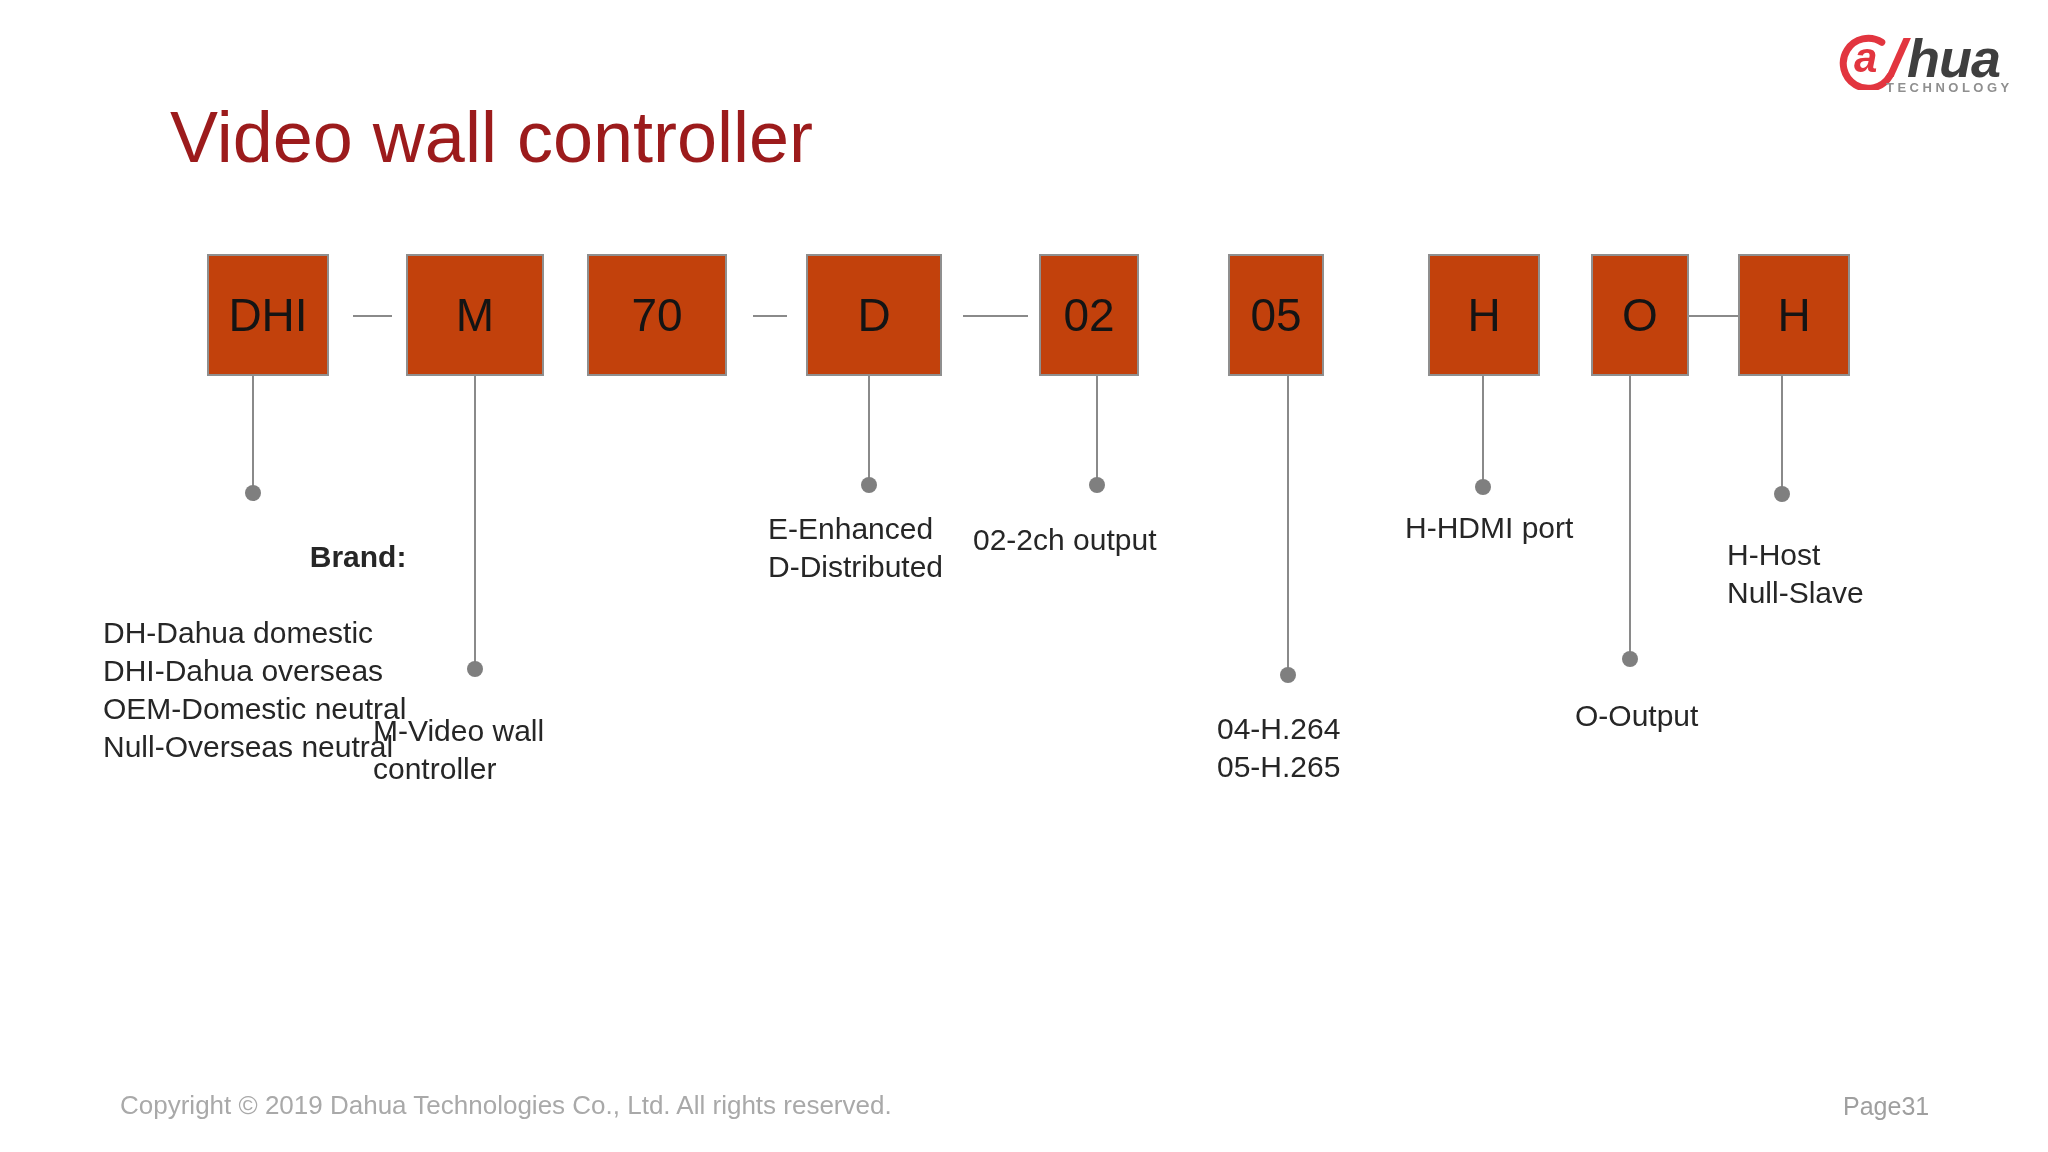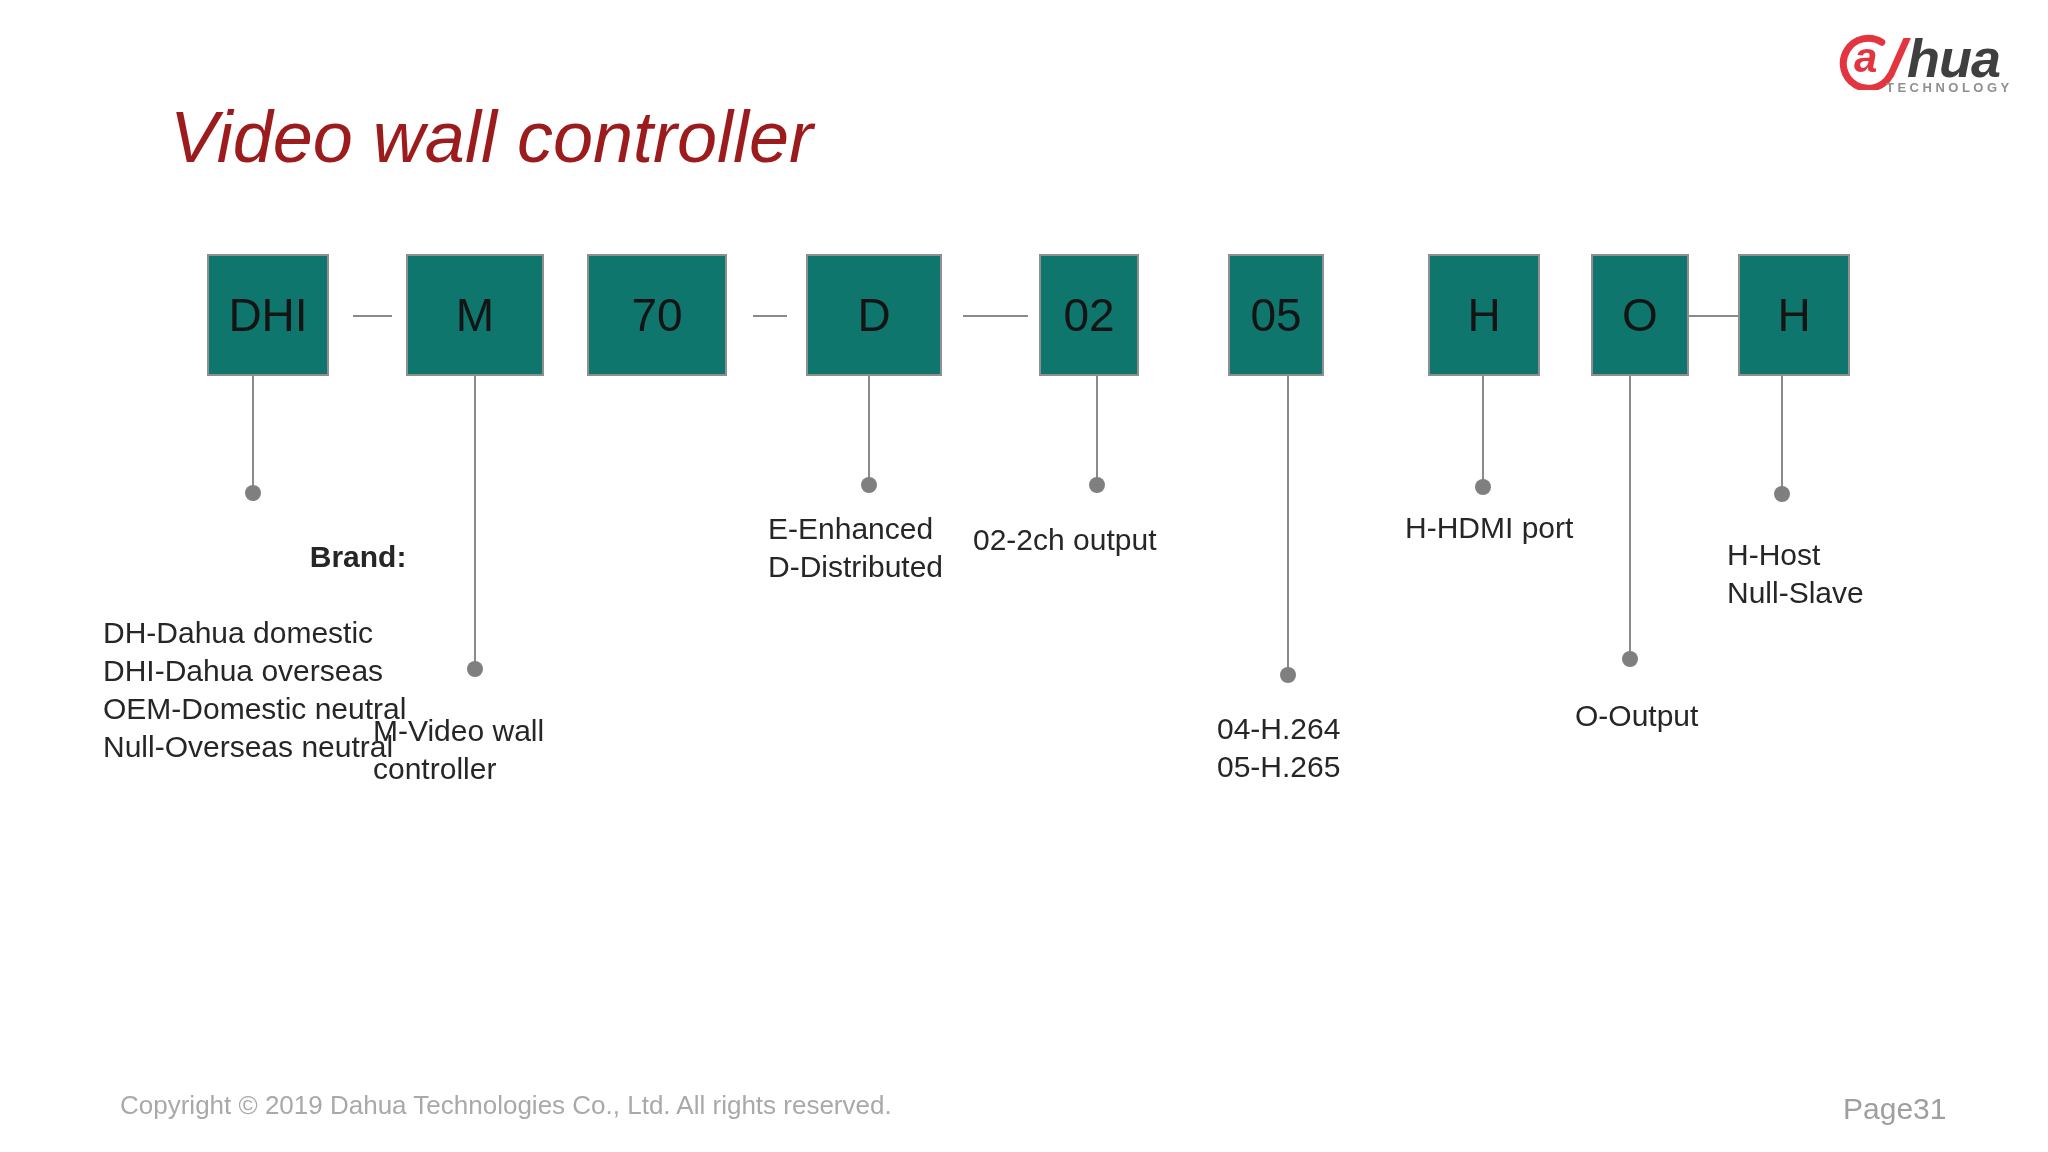--- a/index.html
+++ b/index.html
@@ -2,21 +2,21 @@
 <html><head>
 <meta charset="utf-8">
 <style>
   html,body{margin:0;padding:0;background:#fff;}
   .slide{
     position:relative;width:2048px;height:1152px;background:#ffffff;overflow:hidden;
     font-family:"Liberation Sans", sans-serif;
   }
   .title{
     position:absolute;left:170px;top:96px;
-    font-size:72px;font-weight:400;color:#9c1b1c;letter-spacing:0px;font-style:italic;
+    font-size:72px;font-weight:400;color:#9c1b1c;letter-spacing:0px;
   }
   
   .logo{position:absolute;left:1836px;top:28px;width:200px;height:72px;}
   .logo .wordmark{position:absolute;left:0;top:0;display:flex;align-items:center;}
   .swirl-wrap{position:relative;width:66px;height:60px;display:inline-block;}
   .swirl-wrap svg{position:absolute;left:0;top:2px;}
   .logo-a{
     position:absolute;left:18px;top:6px;font-size:42px;font-weight:800;font-style:italic;
     color:#e2353f;
   }
@@ -28,37 +28,37 @@
     display:inline-block;color:#3f3f3f;font-size:54px;font-weight:800;font-style:italic;
     letter-spacing:-1px;line-height:1;margin-left:2px;
   }
   .logo-tagline{
     position:absolute;left:50px;top:52px;font-size:13px;font-weight:700;
     letter-spacing:3.5px;color:#8f8f8f;
   }
   
   .box{
     position:absolute;top:254px;height:122px;box-sizing:border-box;
-    border:2px solid #8f8f8f;background:#0f766e;
+    border:2px solid #8f8f8f;background:#c2410c;
     display:flex;align-items:center;justify-content:center;
     font-size:46px;color:#141414;
   }
   .hdash{position:absolute;top:315px;height:2px;background:#8a8a8a;}
   .vline{position:absolute;width:2px;background:#8a8a8a;}
   .vline .dot{
     position:absolute;left:-7px;bottom:-9px;width:16px;height:16px;
     border-radius:50%;background:#7f7f7f;
   }
   .label{
     position:absolute;font-size:30px;line-height:38px;color:#262626;white-space:pre-line;
   }
   .label .heading{font-weight:700;text-align:right;}
   
   .copyright{position:absolute;left:120px;top:1090px;font-size:26px;color:#a9a9a9;}
-  .pagenum{position:absolute;left:1843px;top:1092px;font-size:30px;color:#9f9f9f;}
+  .pagenum{position:absolute;left:1843px;top:1092px;font-size:25px;color:#9f9f9f;}
 </style>
 </head>
 <body>
 
 <div class="slide">
 
   <div class="title">Video wall controller</div>
 
   <div class="logo">
     <div class="wordmark">

